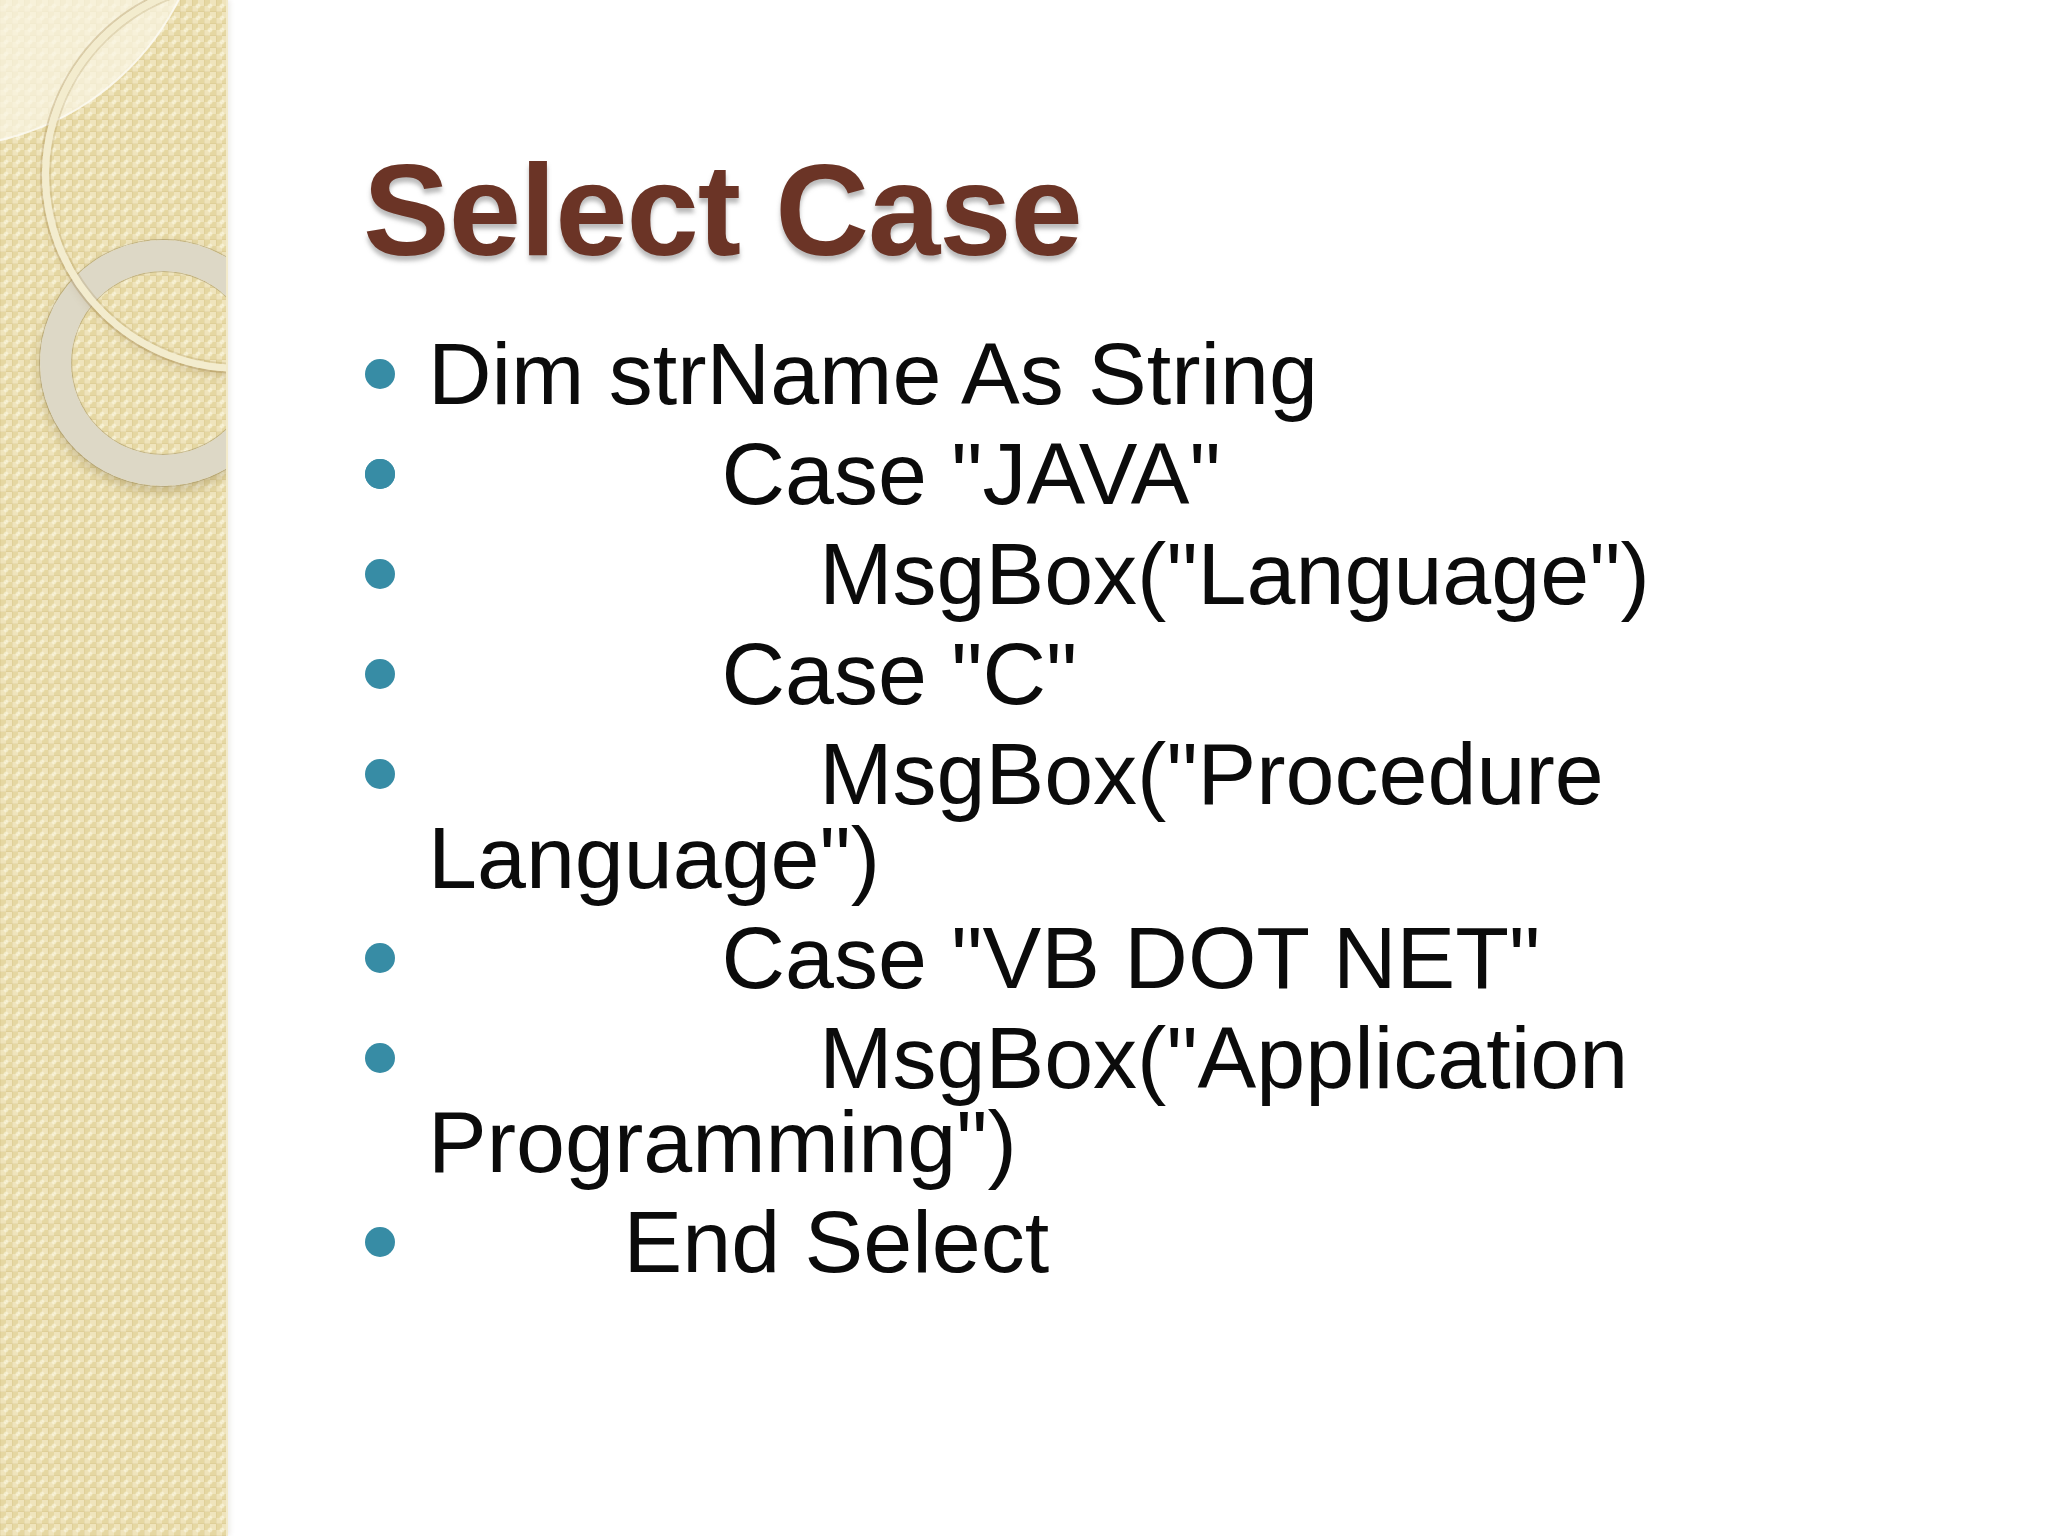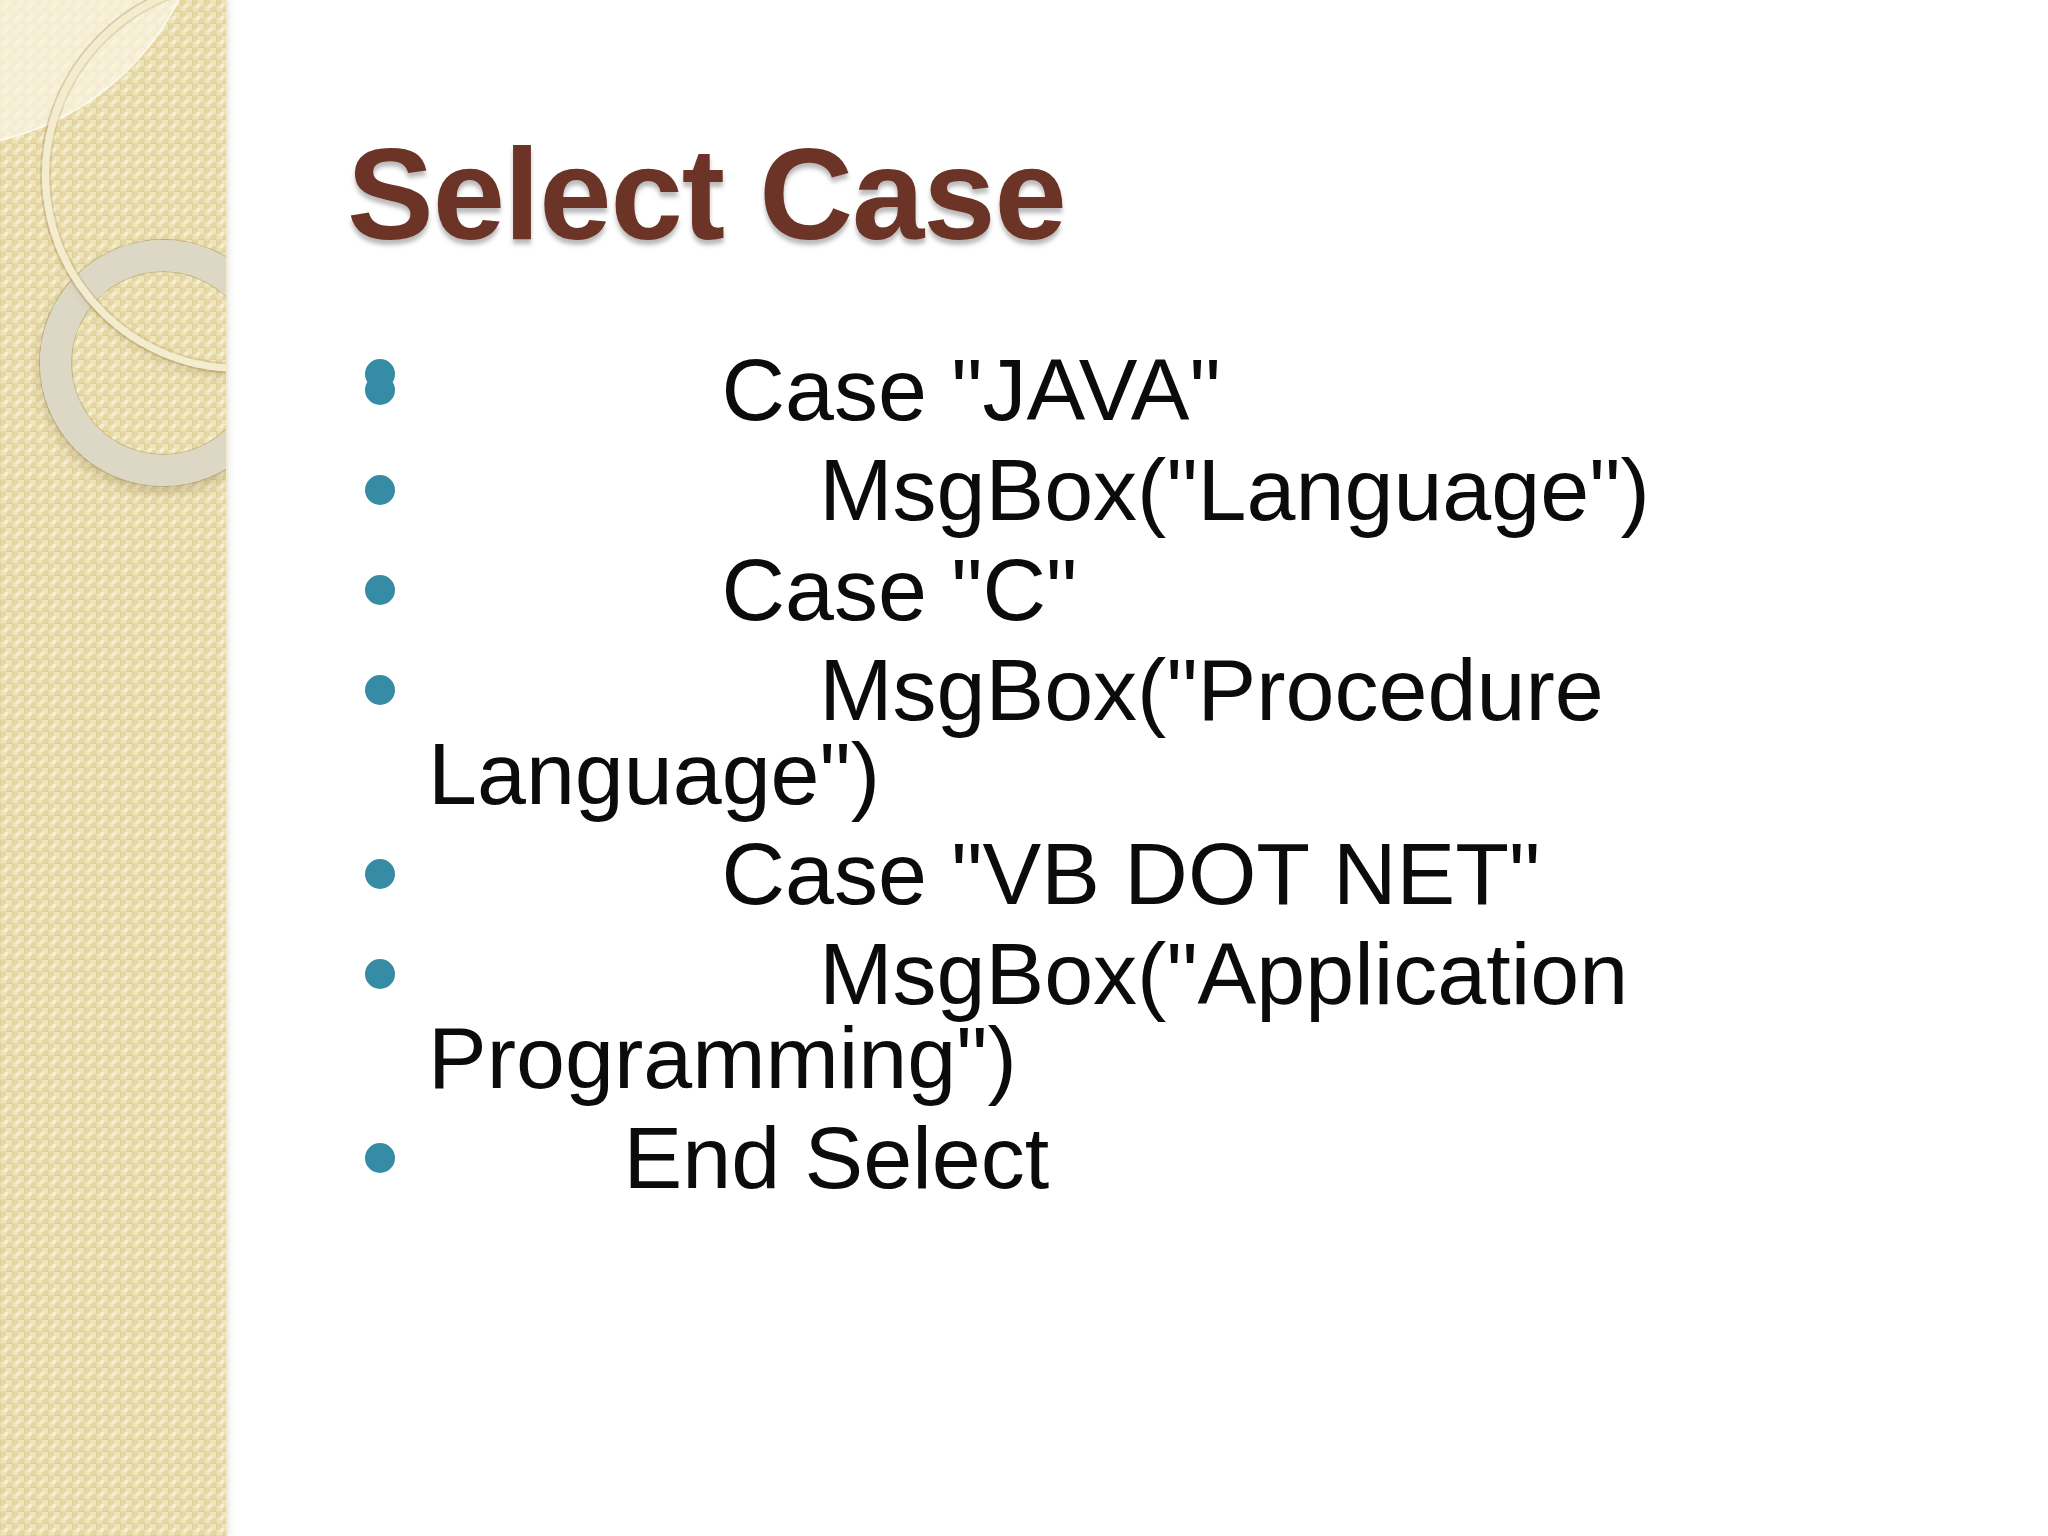--- a/index.html
+++ b/index.html
@@ -52,21 +52,21 @@
       0 0 0 2px rgba(160,130,70,0.30),
       inset 0 0 0 2px rgba(160,130,70,0.22),
       4px 6px 10px rgba(140,110,60,0.22);
   }
 
   
   .title {
     position: absolute;
     left: 347px;
     top: 124px;
-    margin: 0;
+    margin: 16px;
     font-size: 130px;
     line-height: 140px;
     font-weight: bold;
     letter-spacing: -1px;
     color: var(--title-color, #6b3426);
     text-shadow: 0 5px 4px rgba(120,120,120,0.50);
     white-space: nowrap;
   }
 
   
@@ -110,20 +110,24 @@
     <div class="deco sb-disc"></div>
     <div class="deco sb-ring-thick"></div>
     <div class="deco sb-ring-thin"></div>
   </div>
 
   <h1 class="title">Select Case</h1>
 
   <ul class="code-list">
       <li class="code-line">
       <span class="bullet"></span>
+      <span class="code-text">Dim strName As String</span>
+    </li>
+      <li class="code-line">
+      <span class="bullet"></span>
     </li>
       <li class="code-line">
       <span class="bullet"></span>
       <span class="code-text">            Case "JAVA"</span>
     </li>
       <li class="code-line">
       <span class="bullet"></span>
       <span class="code-text">                MsgBox("Language")</span>
     </li>
       <li class="code-line">

